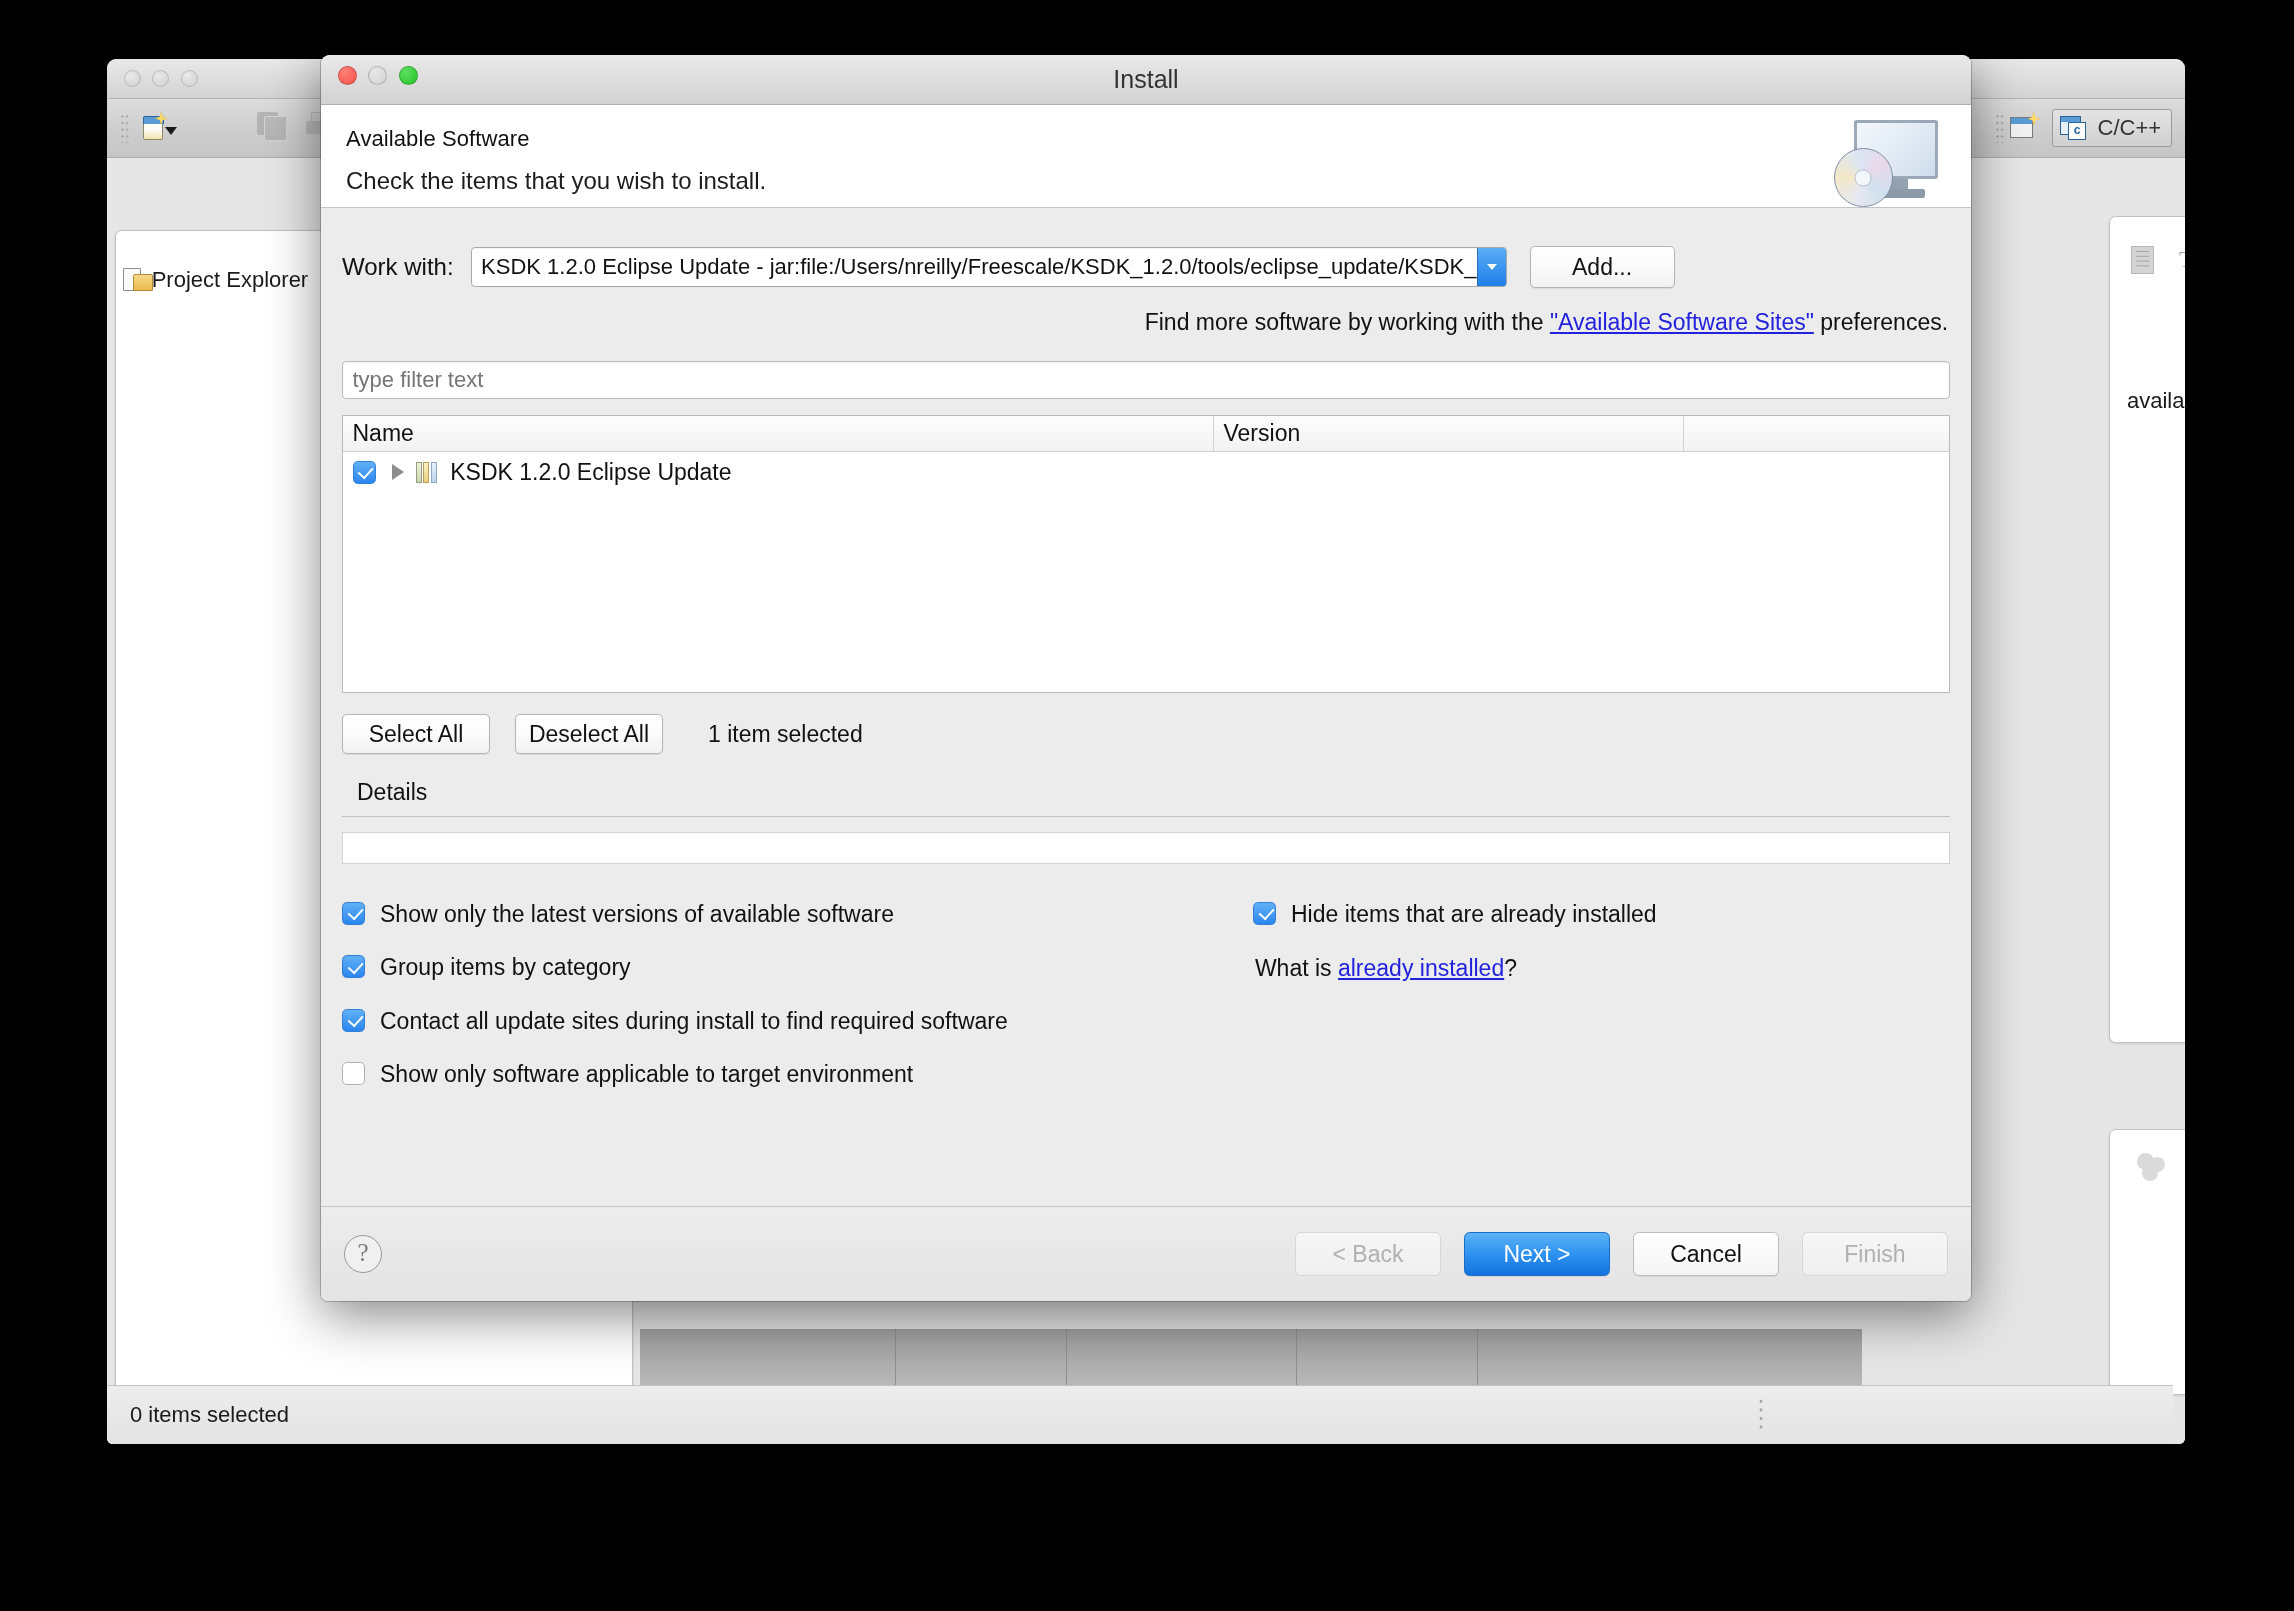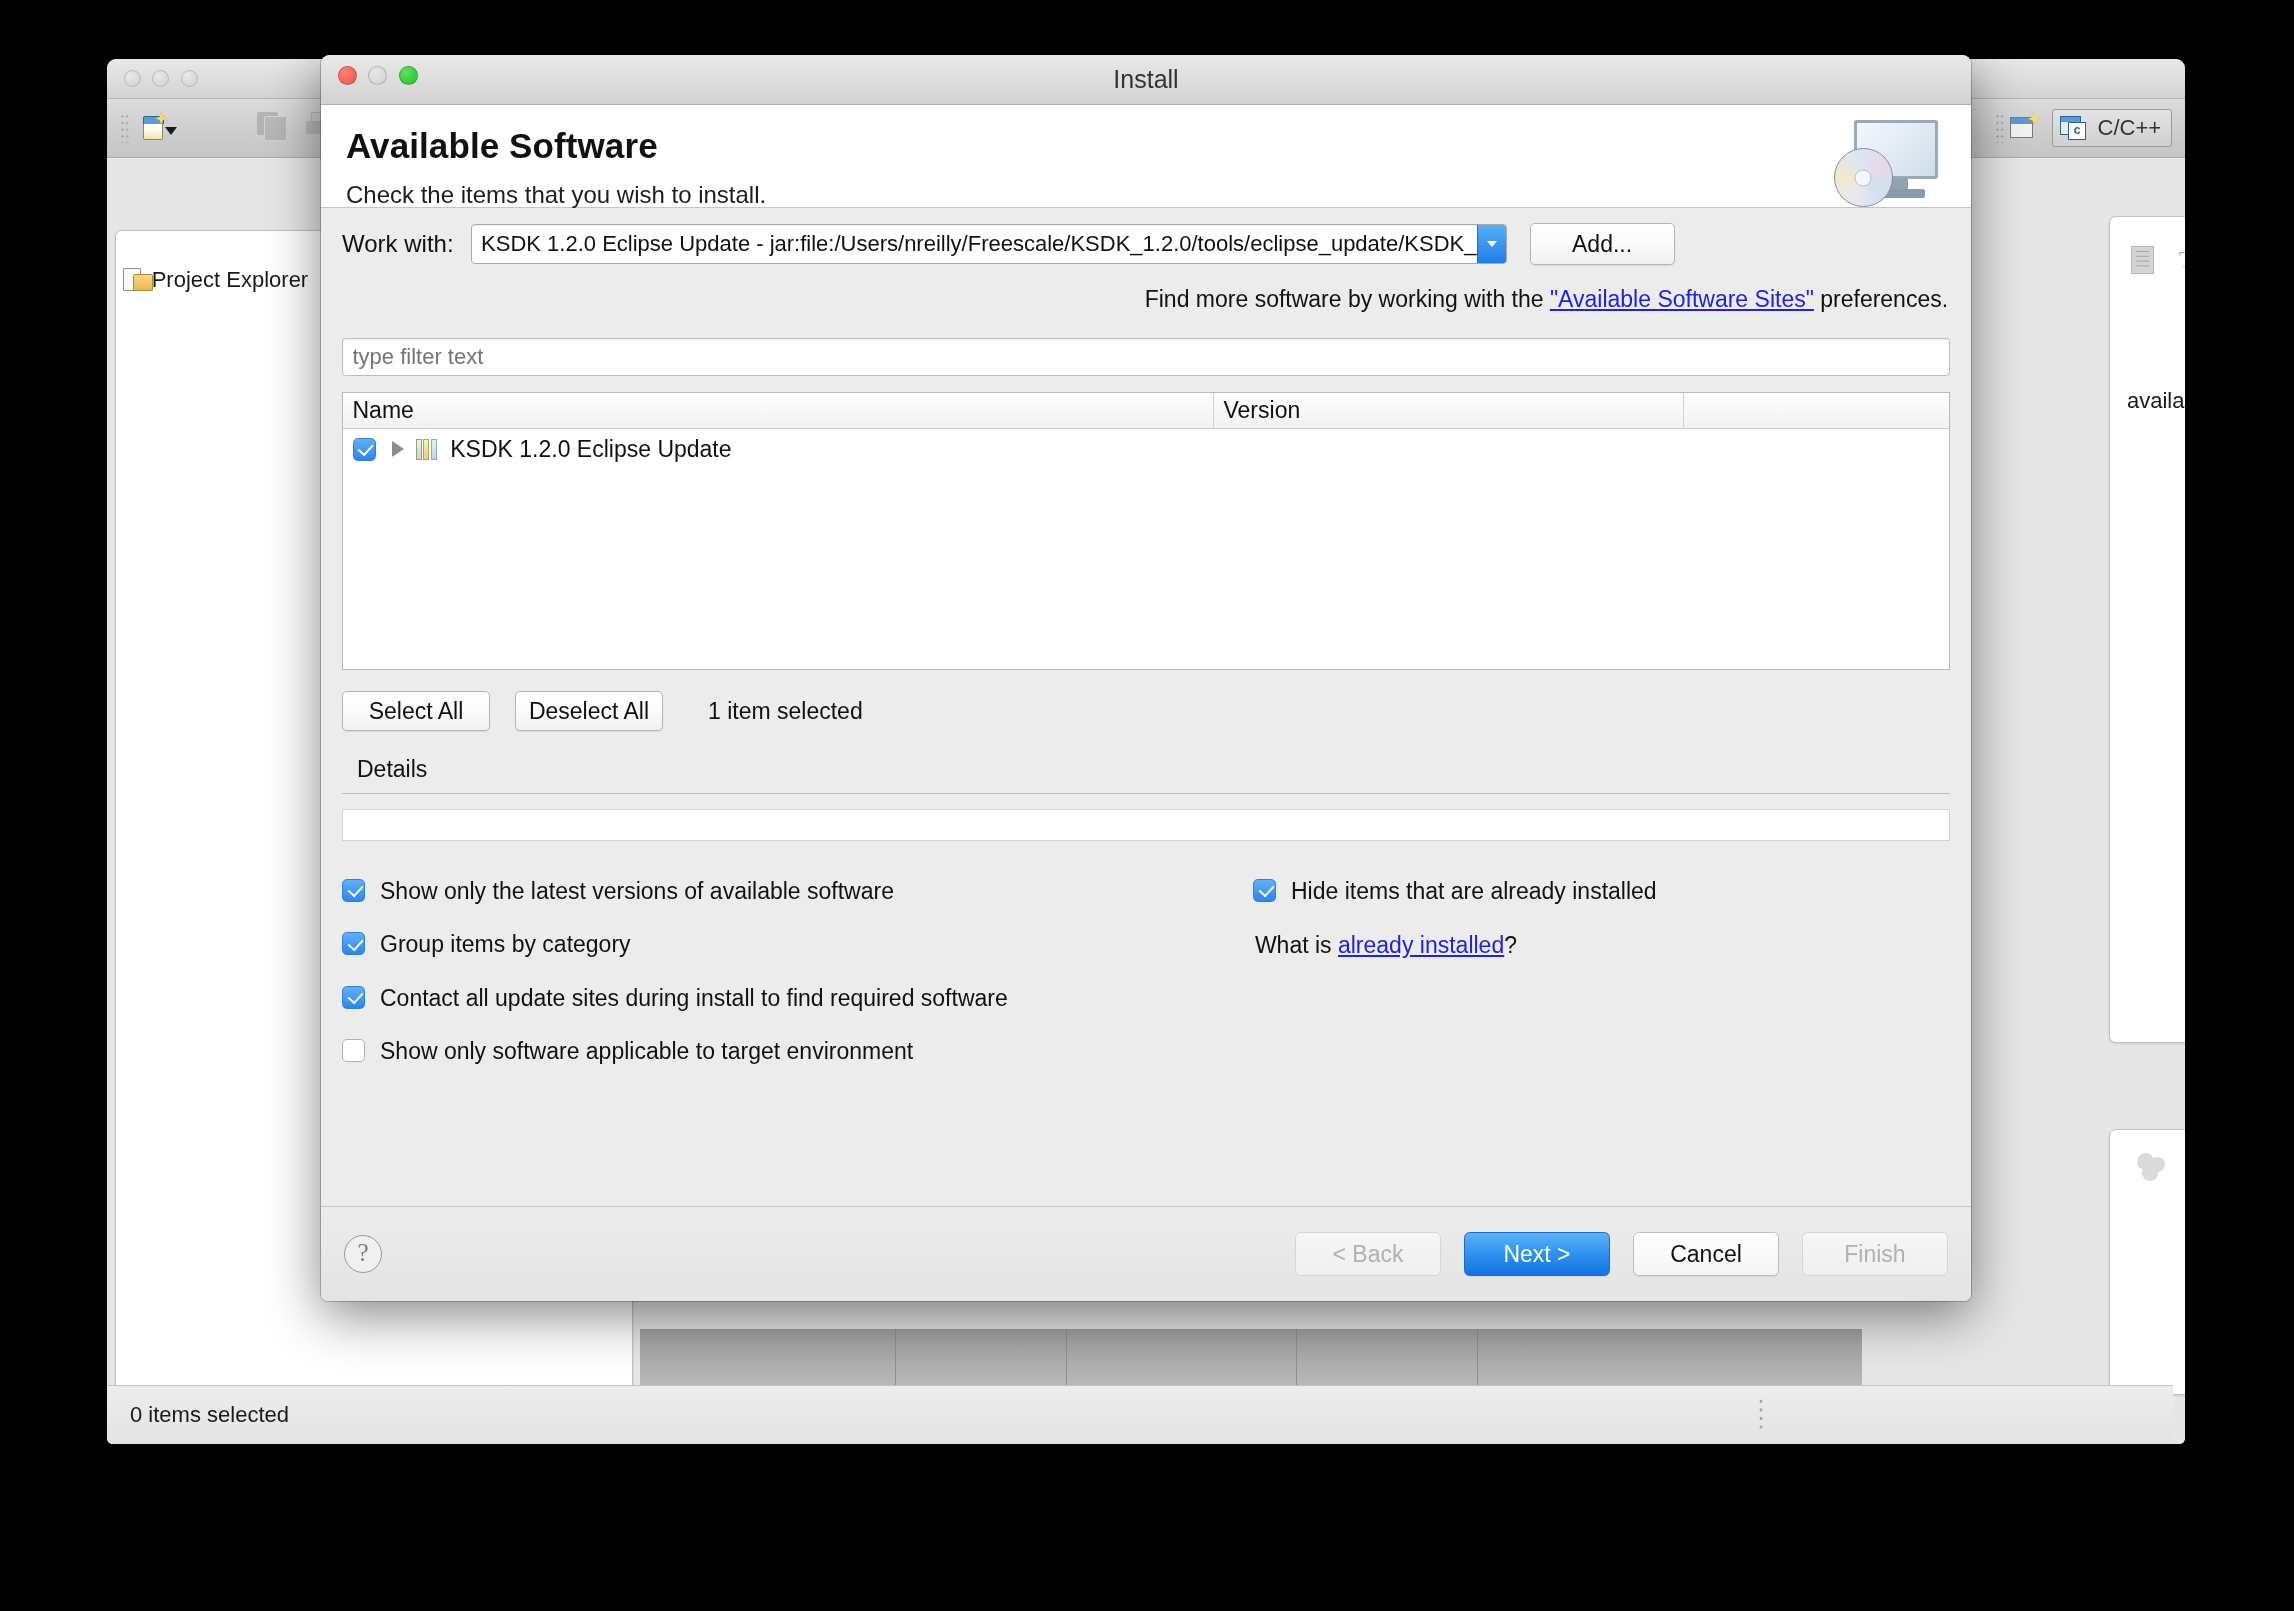--- a/index.html
+++ b/index.html
@@ -250,21 +250,21 @@
   .l-close { background: radial-gradient(circle at 35% 30%, #ff8076, #f4524a); }
   .l-min   { background: radial-gradient(circle at 35% 30%, #e8e8e8, #d1d1d1); }
   .l-zoom  { background: radial-gradient(circle at 35% 30%, #5fe062, #23c223); }
 
   .dlg-header {
     flex: none; height: 103px; background: #fff;
     border-bottom: 1px solid #c6c6c6;
     position: relative;
     padding: 21px 0 0 25px;
   }
-  .dlg-h-title { font-size: 35px; font-weight: bold; color: #111; letter-spacing: 0.1px; }
+  .dlg-h-title { font-size: 22px; font-weight: normal; color: #111; letter-spacing: 0.1px; }
   .dlg-h-sub { font-size: 24px; color: #1d1d1d; margin-top: 15px; }
   .install-icon {
     position: absolute; right: 21px; top: 13.3px;
     width: 122px; height: 91px;
   }
   .monitor {
     position: absolute; right: 7.6px; top: 1.9px;
     width: 88px; height: 70px;
   }
   .monitor .screen {
@@ -288,21 +288,21 @@
     content: ""; position: absolute; left: 50%; top: 50%;
     transform: translate(-50%,-50%);
     width: 15px; height: 15px; border-radius: 50%;
     background: #f3f6fa; border: 1.9px solid #b7c2cf;
   }
 
   .dlg-main { flex: 1; background: #ececec; padding: 0 21px; position: relative; }
 
   .row-workwith {
     display: flex; align-items: center;
-    padding-top: 15px;
+    padding-top: 38px;
   }
   .lbl-workwith { font-size: 24px; color: #111; margin-right: 17px; }
   .combo {
     flex: 1; height: 40px; display: flex; align-items: stretch;
     border: 1px solid #a9a9a9; border-radius: 3.8px;
     background: #fff; overflow: hidden; position: relative;
     box-shadow: inset 0 1px 1px rgba(0,0,0,.05);
     max-width: 1036px;
   }
   .combo-text {

